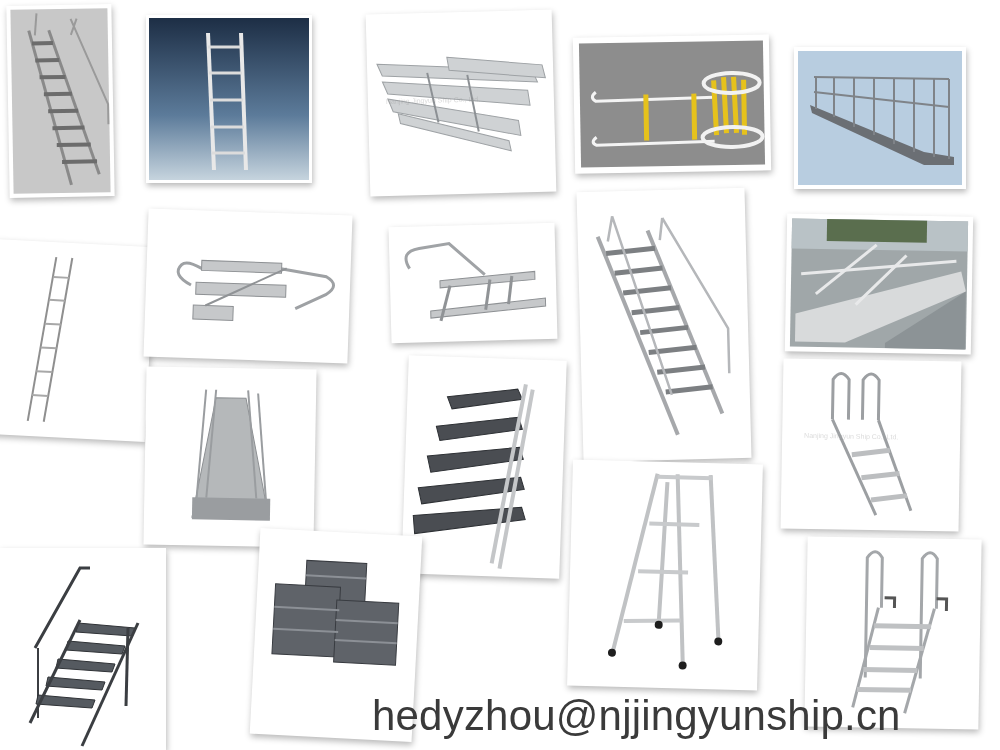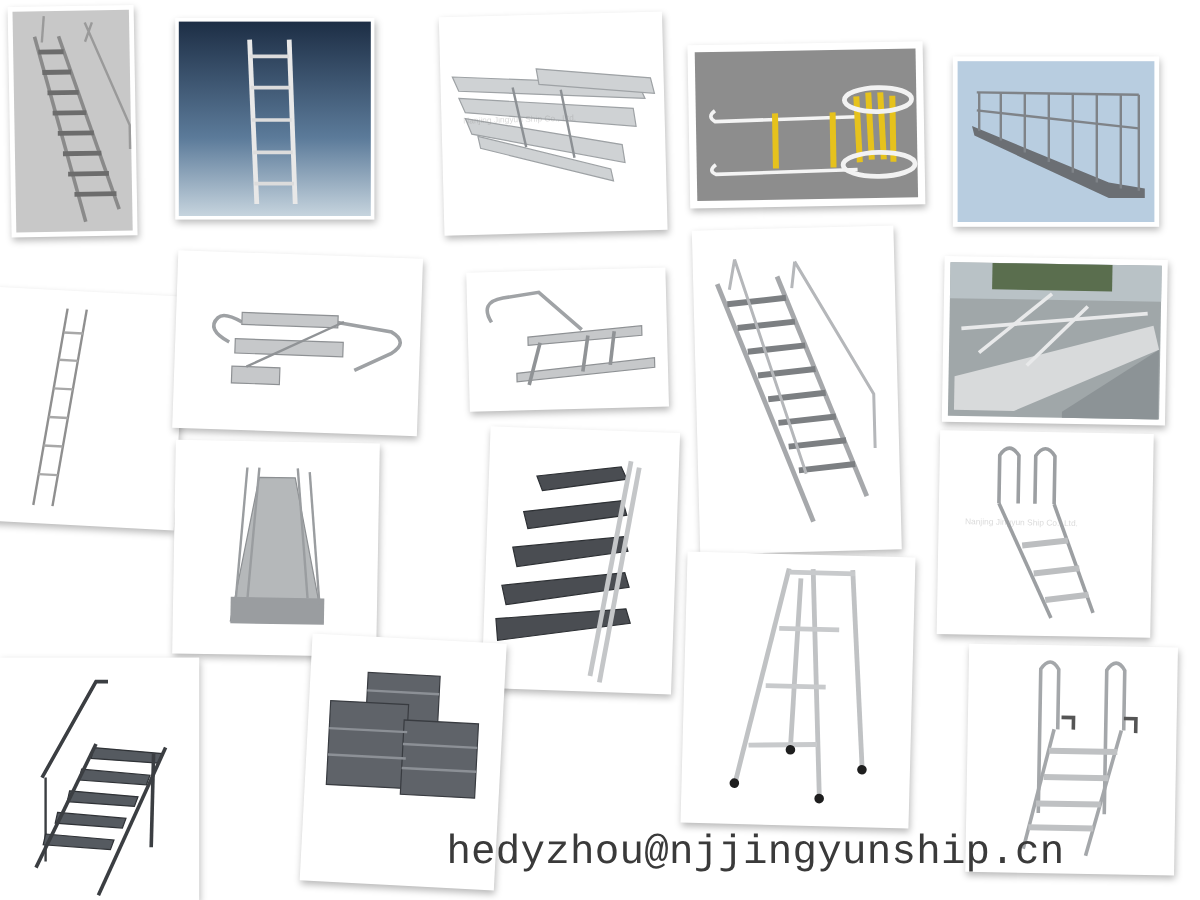--- a/index.html
+++ b/index.html
@@ -1,20 +1,20 @@
 <!DOCTYPE html>
 <html><head>
 <meta charset="utf-8">
 <style>
   html,body{margin:0;padding:0;}
   body{width:1000px;height:750px;background:#ffffff;position:relative;overflow:hidden;font-family:"DejaVu Sans",sans-serif;}
   .card{position:absolute;background:#fff;box-shadow:1px 3px 6px rgba(0,0,0,0.28);box-sizing:border-box;overflow:hidden;}
   .card svg{position:absolute;left:0;top:0;width:100%;height:100%;}
   .watermark{position:absolute;font-size:7px;color:rgba(150,150,150,0.35);white-space:nowrap;font-family:"Liberation Sans",sans-serif;}
-  .email{position:absolute;left:372px;top:692px;font-family:Liberation Mono, monospace;font-size:34px;color:#3a3a3a;letter-spacing:0.2px;white-space:nowrap;}
+  .email{position:absolute;left:372px;top:692px;font-family:Liberation Sans, sans-serif;font-size:42px;color:#3a3a3a;letter-spacing:0.2px;white-space:nowrap;}
 </style>
 </head>
 <body>
 
 <div class="card" style="left:8px;top:5px;width:105px;height:192px;transform:rotate(-1deg);padding:4px;">
   <svg viewBox="0 0 105 192">
     <rect x="4" y="4" width="97" height="184" fill="#c8c8c8"></rect>
     <g stroke="#8a8a8a" stroke-width="3" fill="none">
       <line x1="22" y1="25" x2="62" y2="180"></line>
       <line x1="42" y1="25" x2="90" y2="170"></line>

